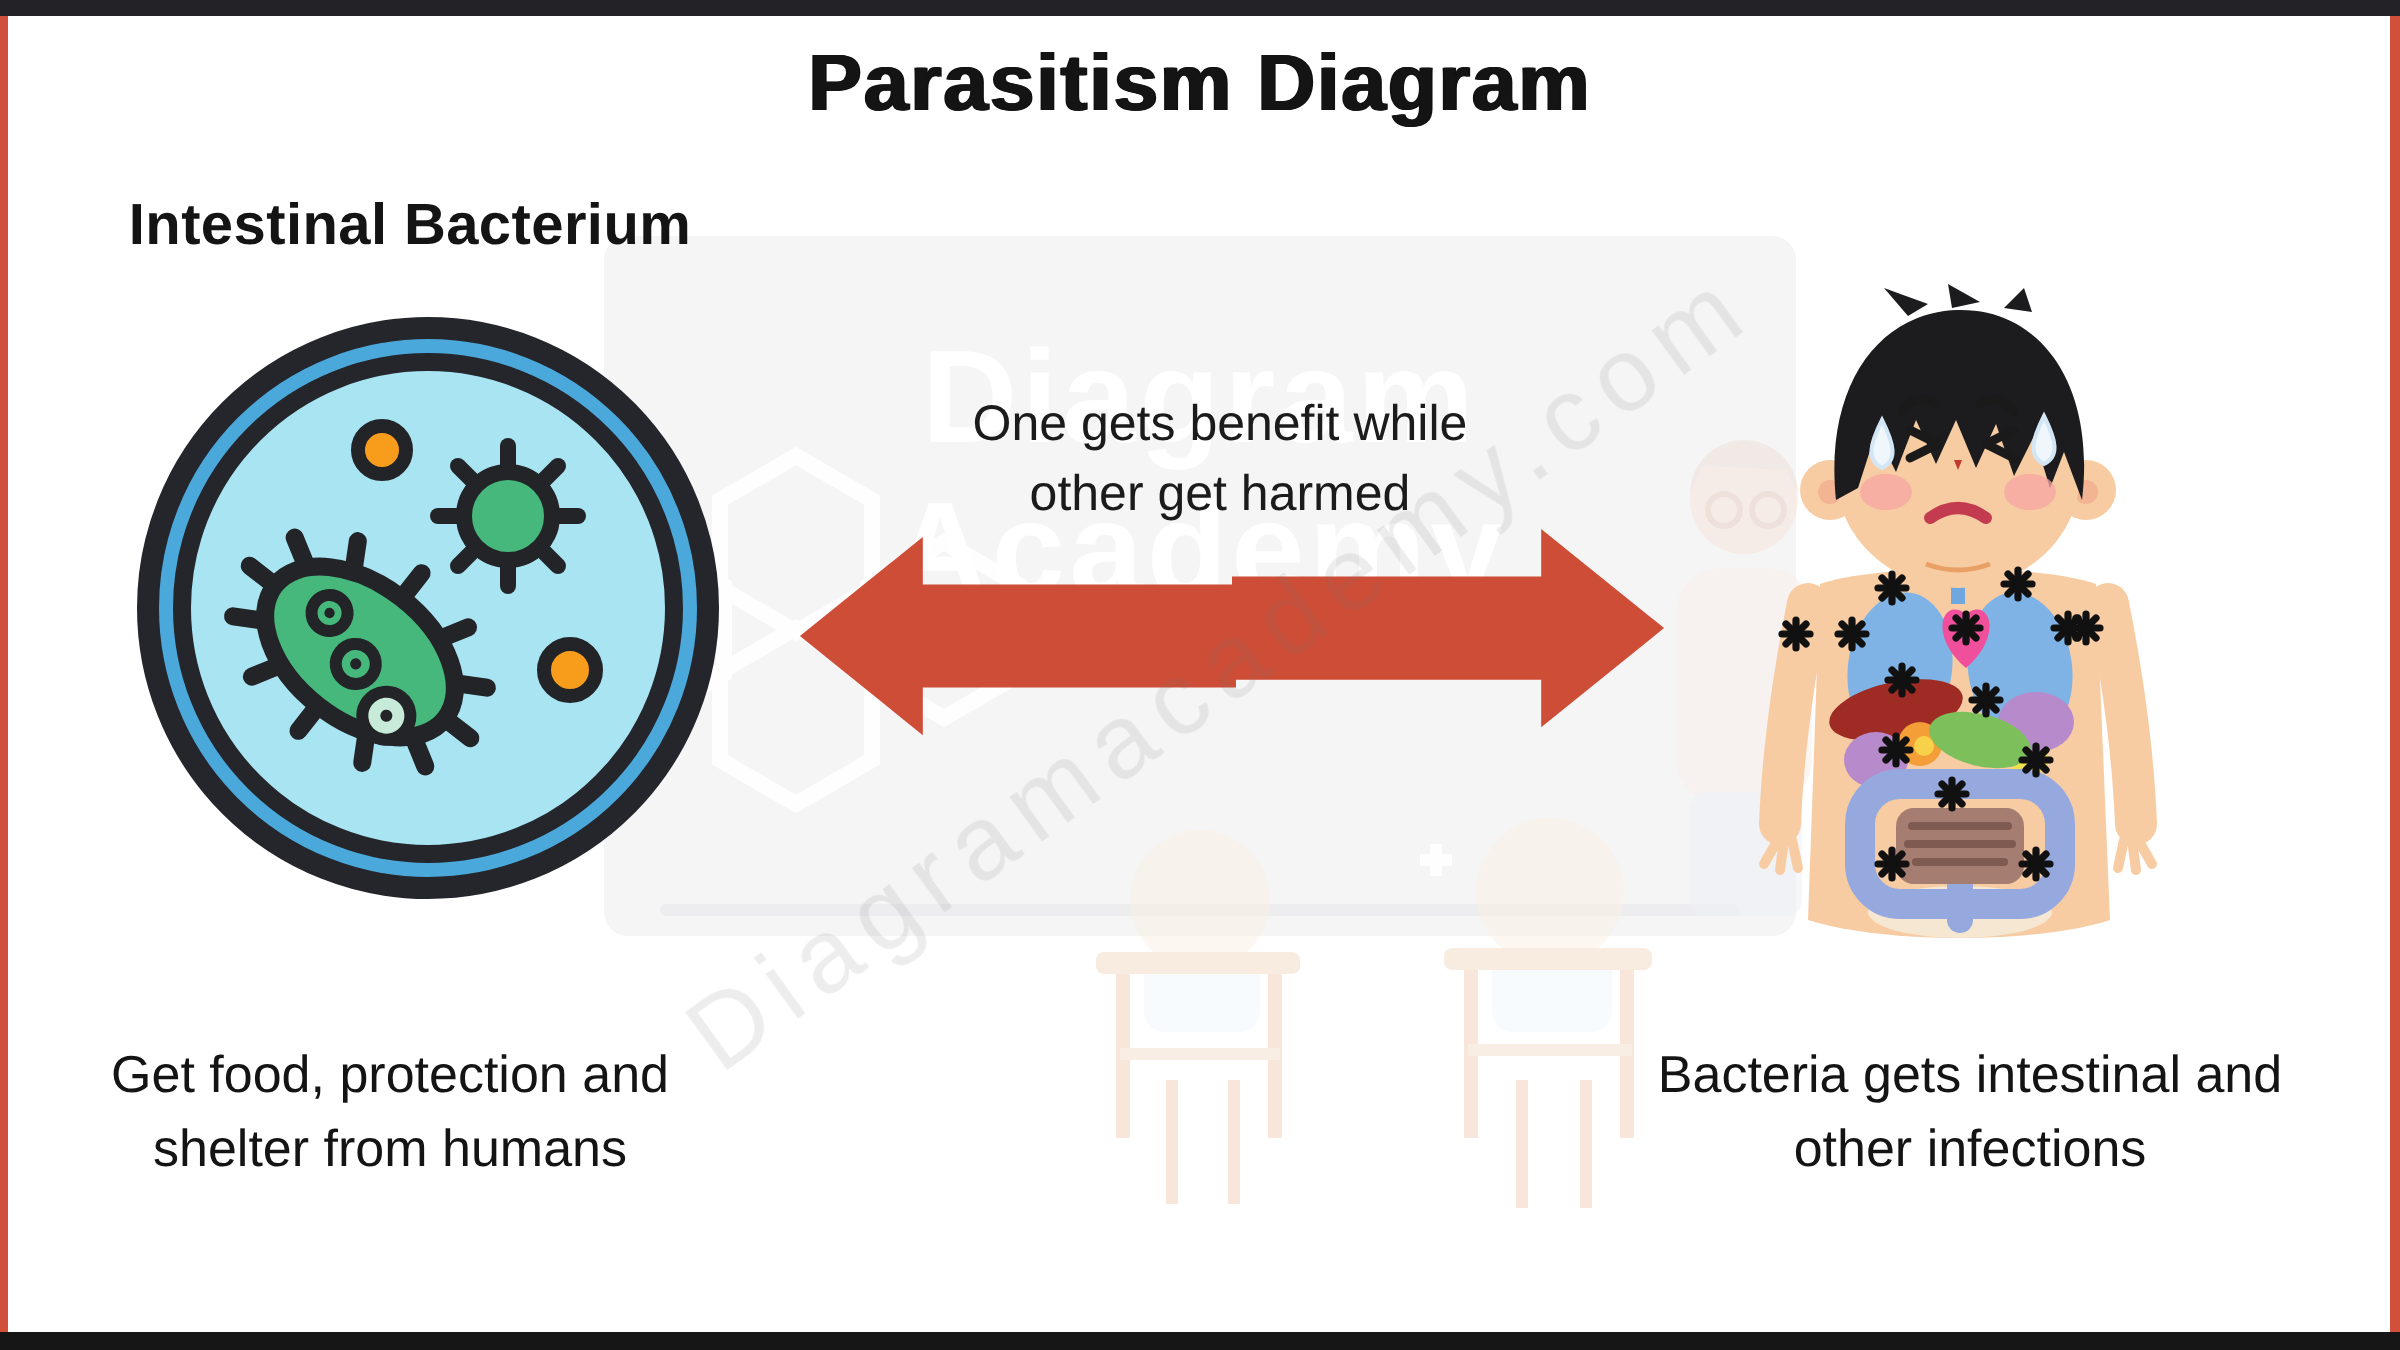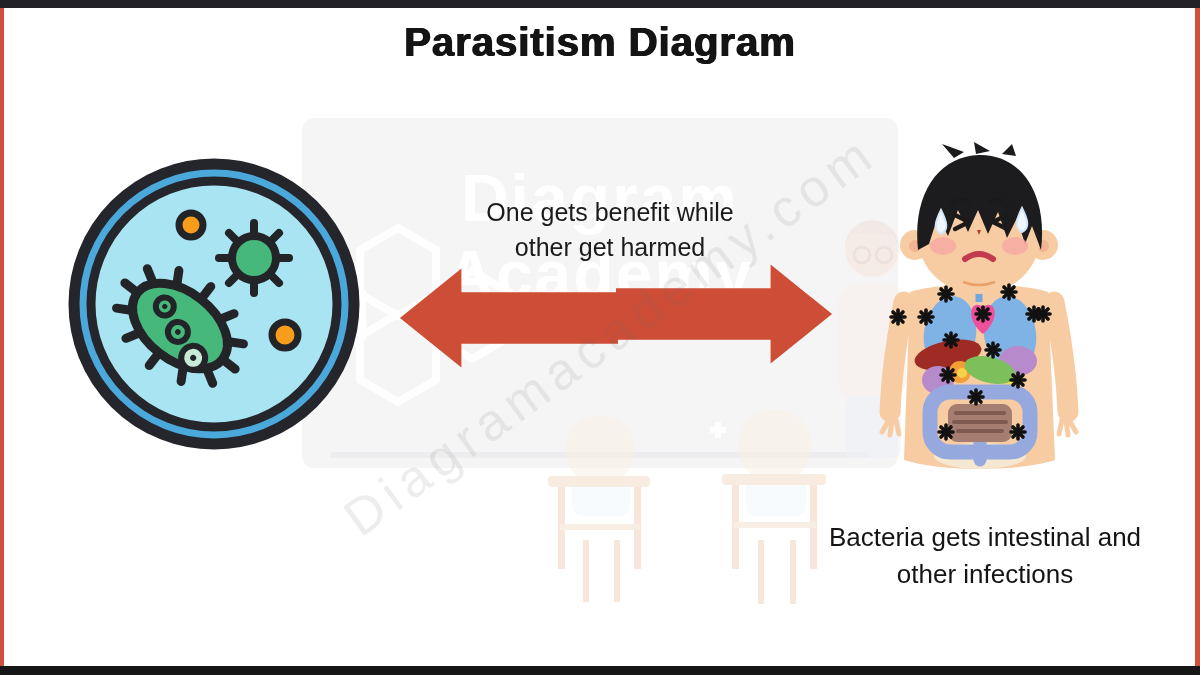--- a/index.html
+++ b/index.html
@@ -73,22 +73,25 @@
   </svg>
 
   <div class="abs wm-brand">Diagram Academy</div>
 
   <div class="abs bar-top"></div>
   <div class="abs bar-bottom"></div>
   <div class="abs edge-left"></div>
   <div class="abs edge-right"></div>
 
   <div class="abs title">Parasitism Diagram</div>
+  <div class="abs heading heading-left">Intestinal Bacterium</div>
   <div class="abs relation-text">One gets benefit while
 other get harmed</div>
+  <div class="abs caption caption-left">Get food, protection and
+shelter from humans</div>
   <div class="abs caption caption-right">Bacteria gets intestinal and
 other infections</div>
 
   <svg class="abs" style="left:396px;top:262px;" width="440" height="116" viewBox="0 0 444 116">
     <polygon points="222,26 378,26 378,2 440,52 378,102 378,78 222,78" fill="#ce4d36"></polygon>
     <polygon points="224,30 66,30 66,6 4,56 66,106 66,82 224,82" fill="#ce4d36"></polygon>
   </svg>
 
   <svg class="abs" style="left:64px;top:154px;" width="300" height="300" viewBox="0 0 300 300">
     <circle cx="150" cy="150" r="140" fill="#4ba8db" stroke="#25262b" stroke-width="11"></circle>

